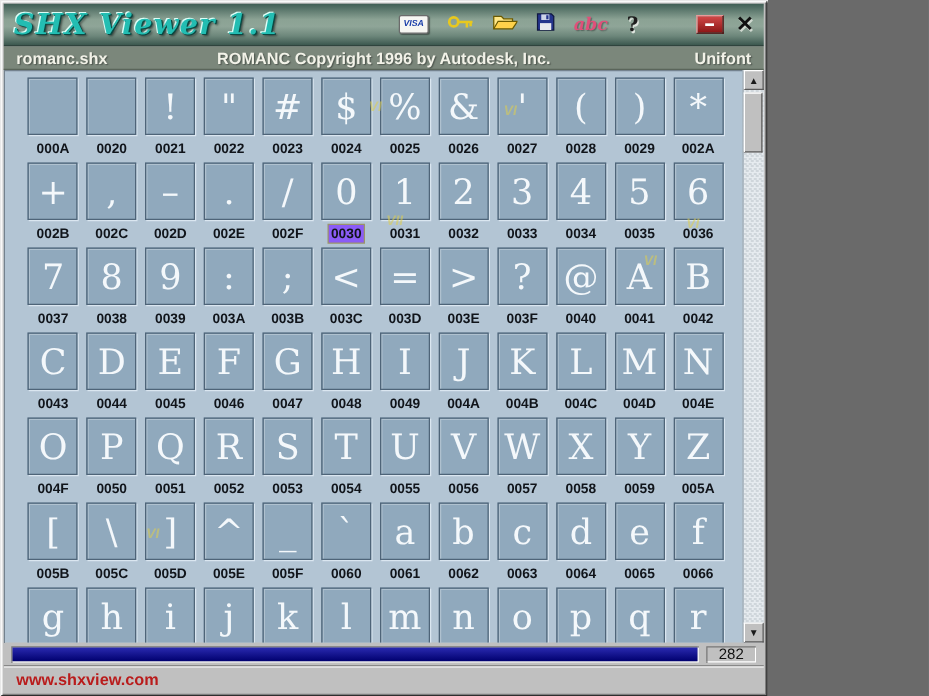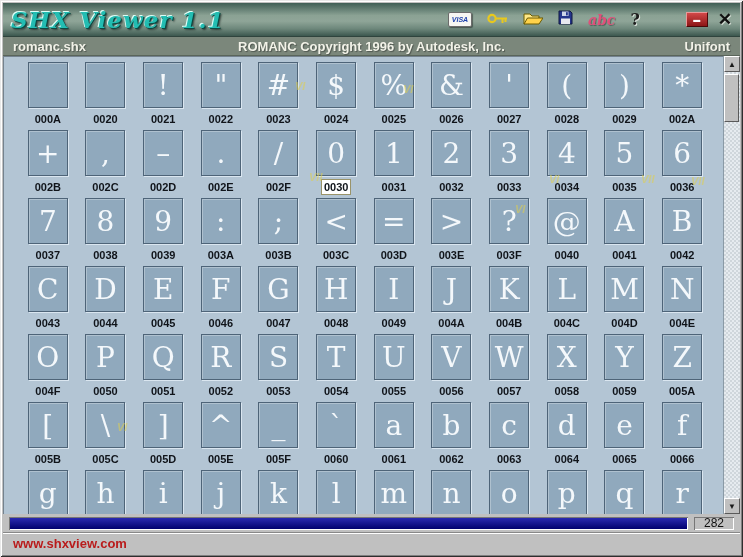--- a/index.html
+++ b/index.html
@@ -1,20 +1,20 @@
 <!DOCTYPE html>
 <html><head>
 <meta charset="utf-8">
 <style>
   html,body{margin:0;padding:0;background:#6a6a6a;}
   *{box-sizing:border-box;}
   body{font-family:"Liberation Sans", sans-serif;}
 
   .window{
-    width:743px;height:557px;position:relative;background:#c0c0c0;
+    width:614px;height:557px;position:relative;background:#c0c0c0;
     padding:3px;
     box-shadow: inset 1px 1px 0 #e8e8e8, inset -1px -1px 0 #2e2e2e,
                 inset 2px 2px 0 #ffffff, inset -2px -2px 0 #7f7f7f;
     display:flex;flex-direction:column;overflow:hidden;
   }
 
   
   .titlebar{
     height:34px;flex:0 0 34px;display:flex;align-items:center;
     background:linear-gradient(180deg,#3f5e55 0%,#8ba294 38%,#8fa598 55%,#6d877b 78%,#3c584f 100%);
@@ -67,21 +67,21 @@
   .glyphbox{
     width:40px;height:46px;background:#90a9bd;border:1px solid #4e6478;
     box-shadow:1px 1px 0 rgba(240,248,255,.65), inset 1px 1px 0 rgba(255,255,255,.28);
     display:flex;align-items:center;justify-content:center;
     font-family:"DejaVu Serif", serif;font-size:28px;font-weight:normal;color:#f4f8fb;
   }
   .code{
     margin-top:4px;height:14px;font-size:11px;font-weight:bold;color:#10141a;
     line-height:14px;padding:0 2px;
   }
-  .code.selected{background:#ffffff;box-shadow:0 0 0 1px #9a946a;}
+  .code.selected{background:#8b5cf6;box-shadow:0 0 0 1px #9a946a;}
 
   .watermark{position:absolute;font-size:11px;font-style:italic;font-weight:bold;
              color:#dfcf4e;opacity:.55;pointer-events:none;}
 
   
   .scrollbar{flex:0 0 17px;width:17px;background:#dde3e8;display:flex;flex-direction:column;
              border-left:1px solid #8a9aa6;}
   .sb-btn{
     height:16px;flex:0 0 16px;background:#c0c0c0;
     border:1px solid;border-color:#ffffff #5a5a5a #5a5a5a #ffffff;

